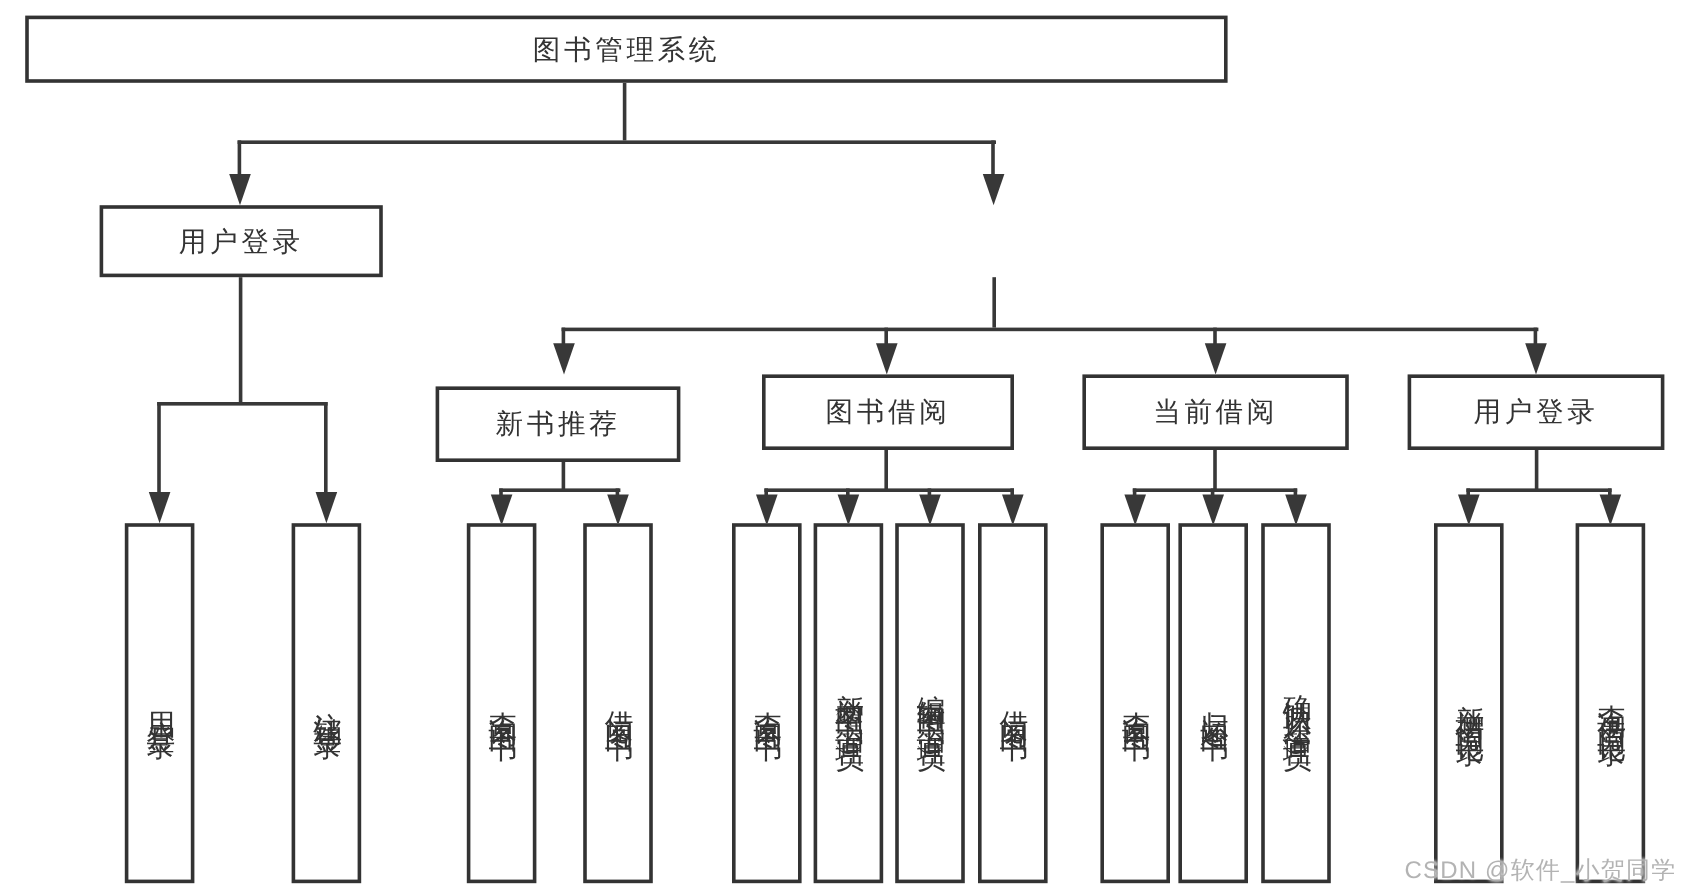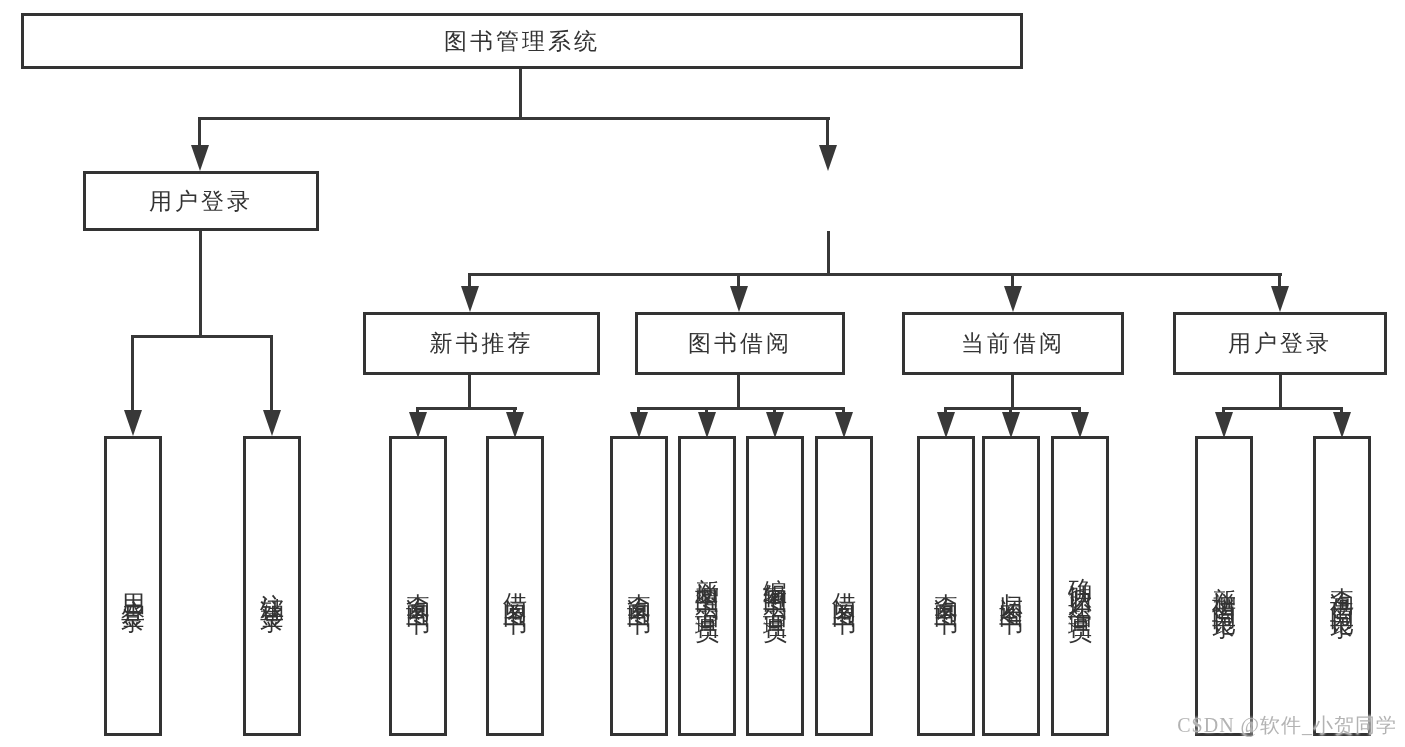--- a/index.html
+++ b/index.html
@@ -1,20 +1,20 @@
 <!DOCTYPE html>
 <html><head>
 <meta charset="utf-8">
 <style>
   html,body{margin:0;padding:0;background:#ffffff;}
   .canvas{
     position:relative;
     width:1405px;height:747px;
     background:#ffffff;
-    font-family:Liberation Serif, serif;
+    font-family:Liberation Sans, sans-serif;
     overflow:hidden;
   }
   .box{
     position:absolute;box-sizing:border-box;
     background:#ffffff;border:3px solid #333333;
     display:flex;align-items:center;justify-content:center;
     color:#333333;
   }
   .hlabel{font-size:23px;letter-spacing:3px;white-space:nowrap;}
   .vlabel{
@@ -103,21 +103,21 @@
   <div class="arr" style="left:1333px;top:412px"></div>
 
   <div class="box" style="left:21px;top:13px;width:1002px;height:56px">
     <span class="hlabel">图书管理系统</span>
   </div>
 
   <div class="box" style="left:83px;top:171px;width:236px;height:60px">
     <span class="hlabel">用户登录</span>
   </div>
 
-  <div class="box" style="left:363px;top:312px;width:237px;height:63px">
+  <div class="box" style="left:363px;top:322px;width:204px;height:63px">
     <span class="hlabel">新书推荐</span>
   </div>
   <div class="box" style="left:902px;top:312px;width:222px;height:63px">
     <span class="hlabel">当前借阅</span>
   </div>
   <div class="box" style="left:635px;top:312px;width:210px;height:63px">
     <span class="hlabel">图书借阅</span>
   </div>
   <div class="box" style="left:1173px;top:312px;width:214px;height:63px">
     <span class="hlabel">用户登录</span>

